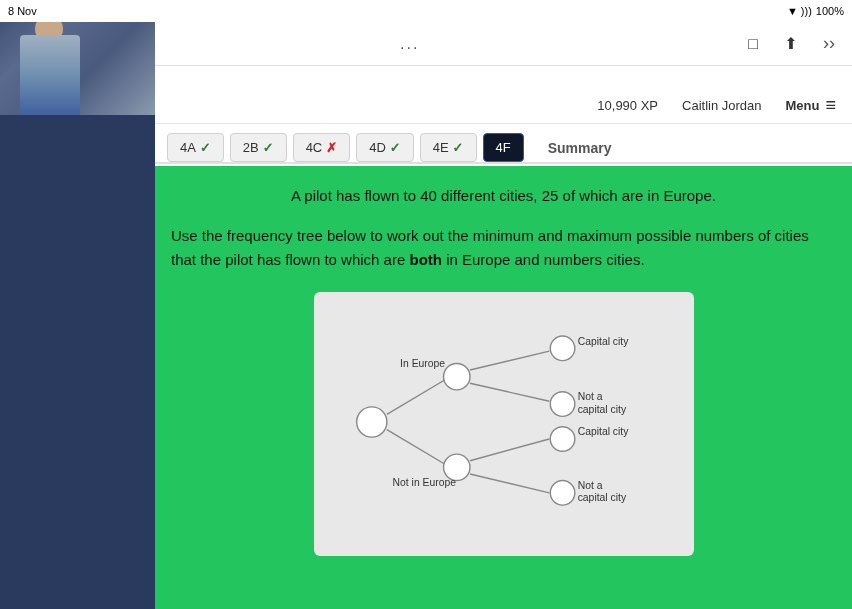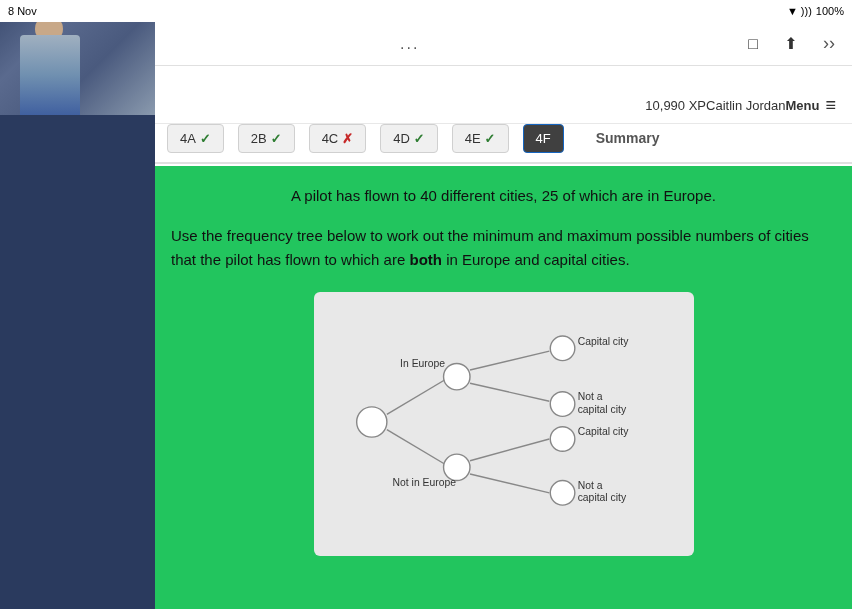--- a/index.html
+++ b/index.html
@@ -82,20 +82,21 @@
     
     .user-bar {
       position: absolute;
       top: 88px; left: 155px; right: 0;
       height: 36px;
       background: #fff;
       display: flex;
       align-items: center;
       justify-content: flex-end;
       padding: 0 16px;
+      gap: 24px;
       border-bottom: 1px solid #e8e8e8;
     }
     .xp-text {
       font-size: 13px;
       color: #333;
       font-weight: 500;
     }
     .user-name {
       font-size: 13px;
       color: #333;
@@ -110,41 +111,41 @@
     }
     .hamburger { font-size: 18px; }
 
     
     .tabs-bar {
       position: absolute;
       top: 124px; left: 155px; right: 0;
       height: 40px;
       background: #fff;
       display: flex;
-      align-items: flex-start;
+      align-items: flex-end;
       padding: 0 12px;
-      gap: 10px;
+      gap: 2px;
       border-bottom: 2px solid #e0e0e0;
     }
     .tab {
       padding: 6px 12px;
       border-radius: 4px;
       font-size: 13px;
       font-weight: 500;
       display: flex; align-items: center; gap: 4px;
       cursor: pointer;
       background: #f0f0f0;
       color: #333;
       border: 1px solid #d0d0d0;
       margin-right: 4px;
     }
     .tab .tick { color: #2e7d32; font-weight: bold; }
     .tab .cross { color: #c62828; font-weight: bold; }
     .tab-active {
-      background: #404040;
+      background: #0f172a;
       color: #fff;
       border-color: #1565c0;
     }
     .tab-summary {
       background: #fff;
       border: none;
       font-size: 14px;
       font-weight: 600;
       color: #555;
       margin-left: 6px;
@@ -275,21 +276,21 @@
     <span>Summary</span>
   </div>
 </div>
 
 <div class="main-content">
   <div class="problem-text">
     <span>A pilot has flown to 40 different cities, 25 of which are in Europe.</span>
   </div>
 
   <div class="instruction-text">
-    <span>Use the frequency tree below to work out the minimum and maximum possible numbers of cities that the pilot has flown to which are </span><span class="bold">both</span><span> in Europe and capital cities.</span>
+    <span>Use the frequency tree below to work out the minimum and maximum possible numbers of cities that the pilot has flown to which are </span><span class="bold">both</span><span> in Europe and numbers cities.</span>
   </div>
 
   <div class="tree-container">
     <svg class="tree-svg" viewBox="0 0 360 200">
 
       <circle cx="40" cy="100" r="16" fill="white" stroke="#888" stroke-width="1.5"></circle>
 
       <line x1="56" y1="92" x2="118" y2="55" stroke="#888" stroke-width="1.5"></line>
       <line x1="56" y1="108" x2="118" y2="145" stroke="#888" stroke-width="1.5"></line>
 

